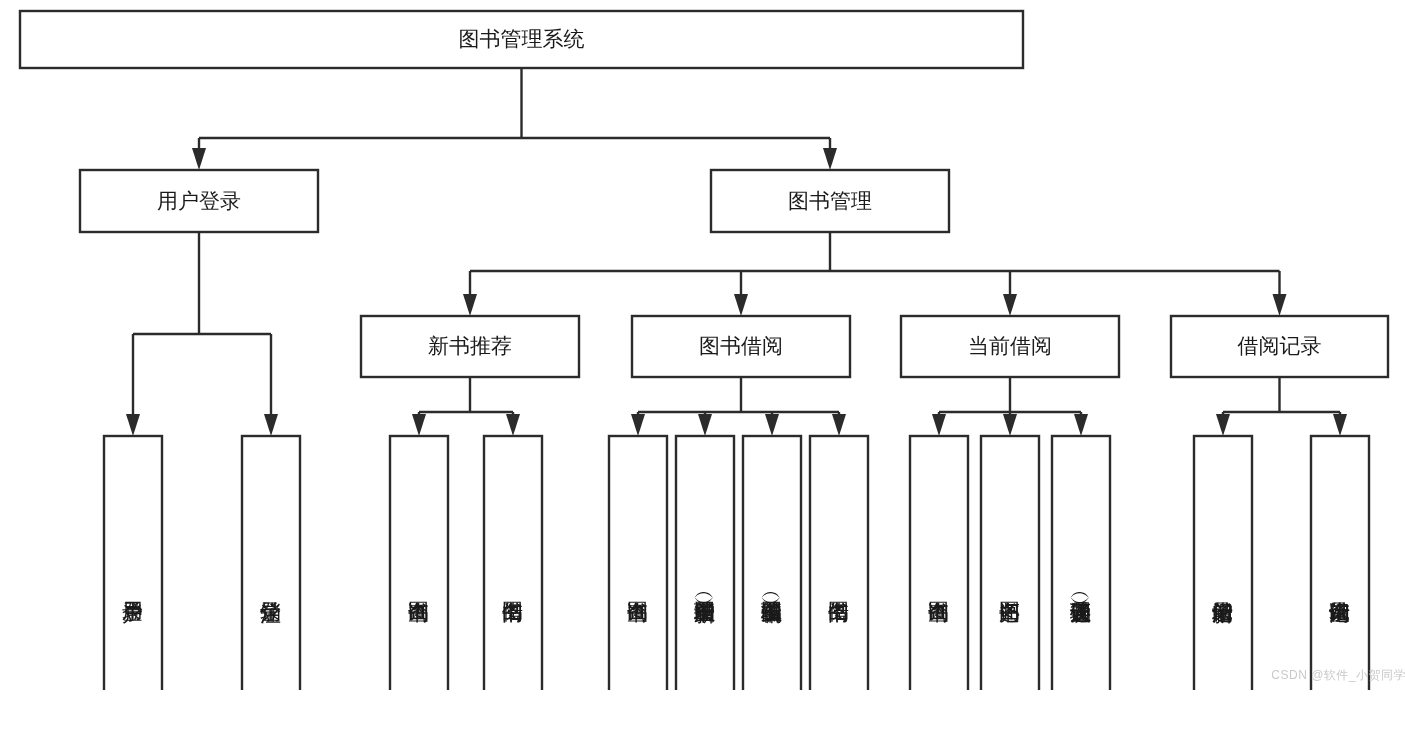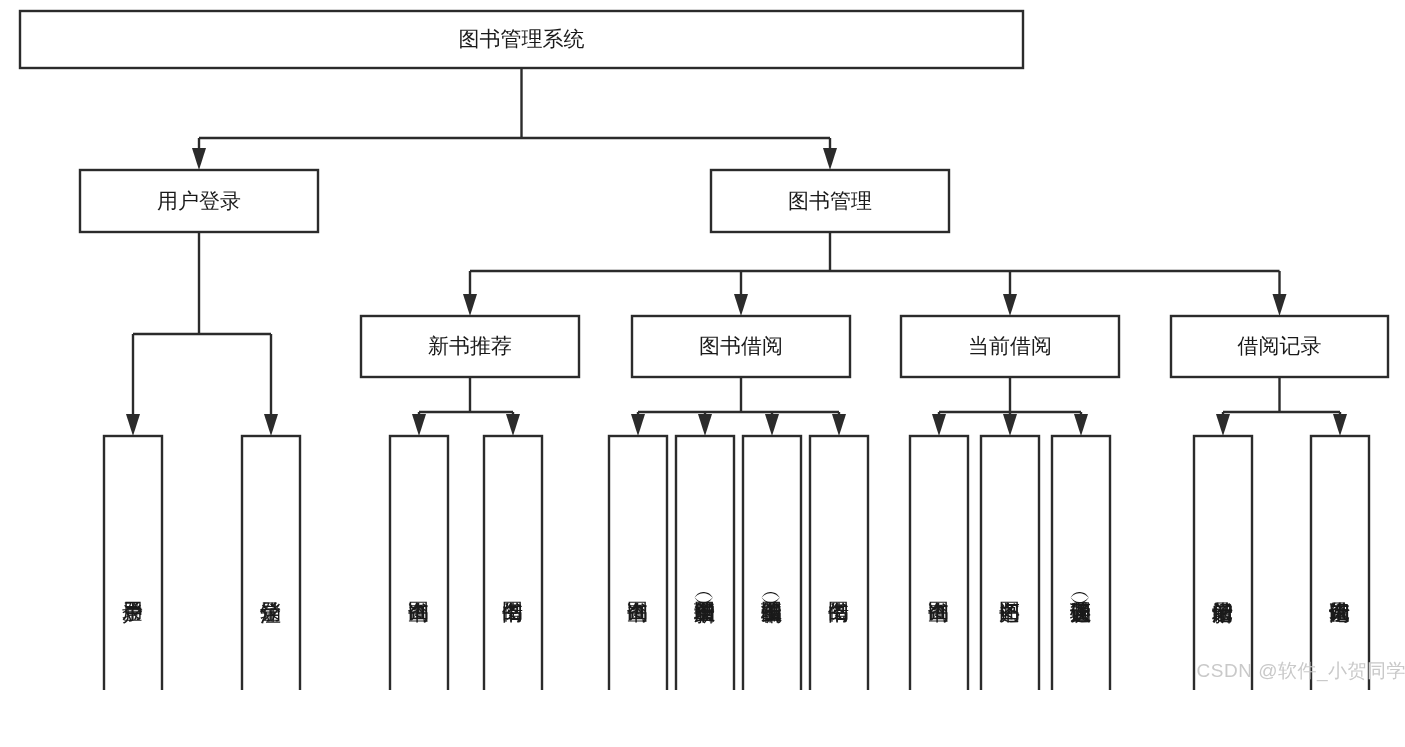--- a/index.html
+++ b/index.html
@@ -47,21 +47,21 @@
   }
   .arrow-head {
     fill: #2b2b2b;
     stroke: none;
   }
   .watermark {
     position: absolute;
     right: 8px;
     bottom: 6px;
     color: #c9c9c9;
-    font-size: 19px;
+    font-size: 12px;
     font-family: "Liberation Sans", "DejaVu Sans", sans-serif;
     letter-spacing: 0.5px;
     white-space: nowrap;
     user-select: none;
   }
   
   .vleaf-text {
     position: absolute;
     writing-mode: vertical-rl;
     text-orientation: upright;

